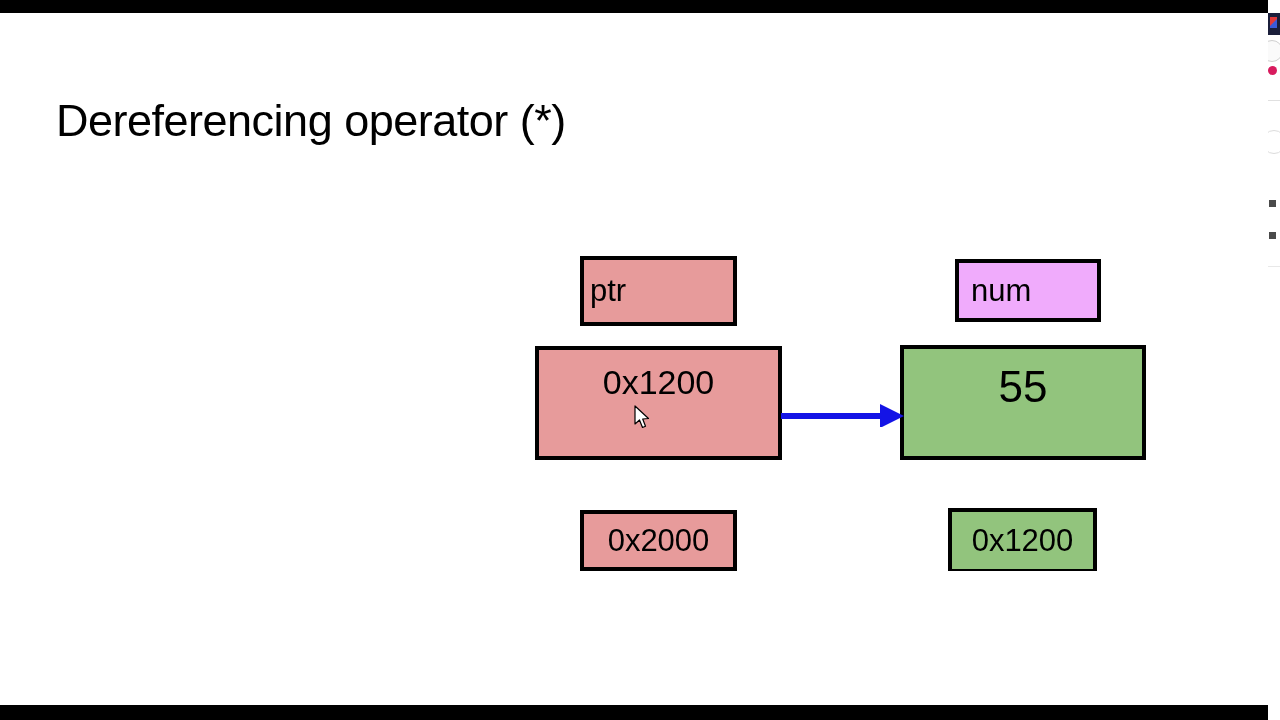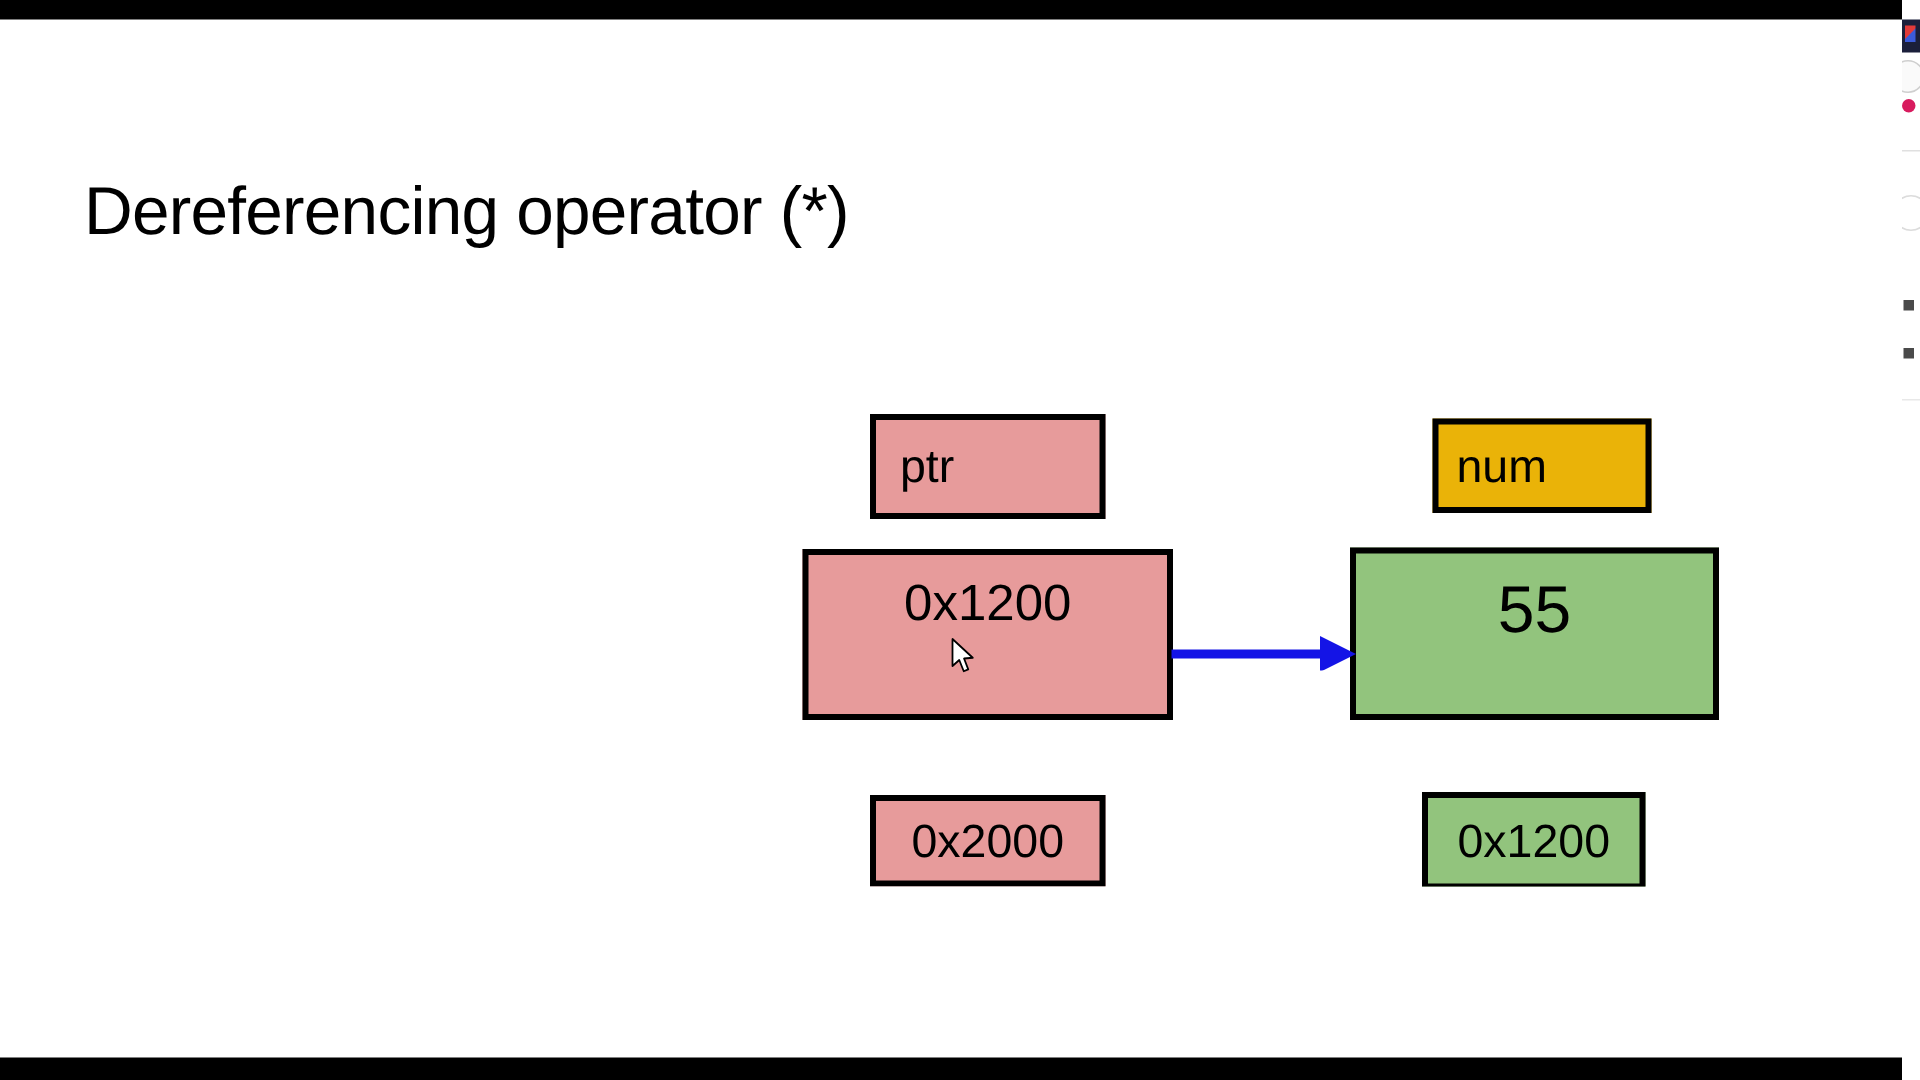--- a/index.html
+++ b/index.html
@@ -37,21 +37,20 @@
 
   
   #slide {
     position: absolute;
     left: 0;
     top: 13px;
     width: 1268px;
     height: 558px;
     background: #ffffff;
     overflow: hidden;
-    margin-top: 20px;
   }
 
   
   #slide-title {
     position: absolute;
     left: 56px;
     top: 82px;
     font-family: "Liberation Sans", sans-serif;
     font-size: 45px;
     font-weight: 400;
@@ -92,21 +91,21 @@
     display: flex;
   }
 
   
   #box-ptr-label {
     left: 580px;  top: 243px;
     width: 157px; height: 70px;
     background: #e79b9b;
     align-items: center;
     justify-content: flex-start;
-    padding-left: 16px;
+    padding-left: 6px;
     font-size: 31px;
   }
 
   
   #box-ptr-value {
     left: 535px;  top: 333px;
     width: 247px; height: 114px;
     background: #e79b9b;
     align-items: flex-start;
     justify-content: center;
@@ -121,21 +120,21 @@
     background: #e79b9b;
     align-items: center;
     justify-content: center;
     font-size: 31px;
   }
 
   
   #box-num-label {
     left: 955px;  top: 246px;
     width: 146px; height: 63px;
-    background: #eab308;
+    background: #f0abfc;
     align-items: center;
     justify-content: flex-start;
     padding-left: 12px;
     font-size: 31px;
   }
 
   
   #box-num-value {
     left: 900px;  top: 332px;
     width: 246px; height: 115px;

